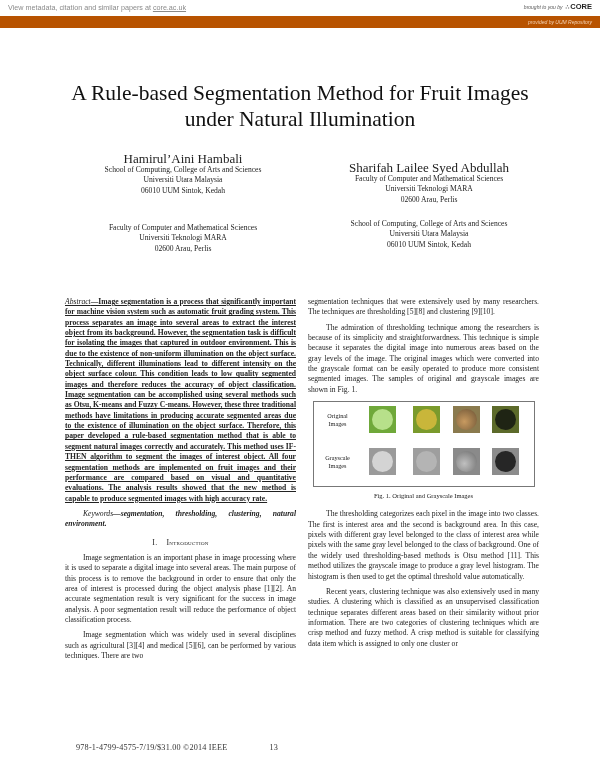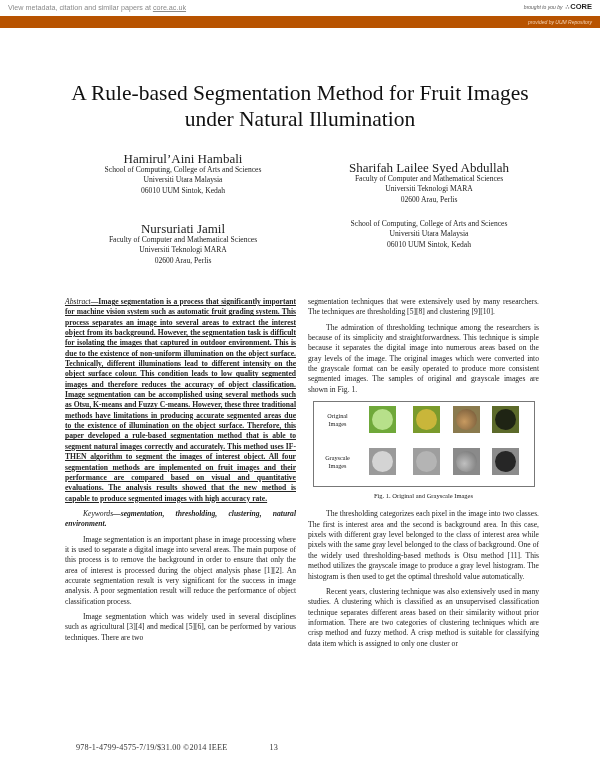--- a/index.html
+++ b/index.html
@@ -74,35 +74,37 @@
 </div>
 
 <div class="author" style="left:316px; top:162px; width:226px;">
   <div class="name">Sharifah Lailee Syed Abdullah</div>
   <div>Faculty of Computer and Mathematical Sciences</div>
   <div>Universiti Teknologi MARA</div>
   <div>02600 Arau, Perlis</div>
 </div>
 
 <div class="author" style="left:70px; top:223px; width:226px;">
-  <div class="name">Nursuriati Jamil</div>
   <div>Faculty of Computer and Mathematical Sciences</div>
   <div>Universiti Teknologi MARA</div>
   <div>02600 Arau, Perlis</div>
 </div>
 
 <div class="author" style="left:316px; top:219px; width:226px;">
   <div>School of Computing, College of Arts and Sciences</div>
   <div>Universiti Utara Malaysia</div>
   <div>06010 UUM Sintok, Kedah</div>
 </div>
 
 <div class="col" style="left:65px; top:297px; width:231px;">
   <p class="abstract"><span class="lead">Abstract</span><span>—Image segmentation is a process that significantly important for machine vision system such as automatic fruit grading system. This process separates an image into several areas to extract the interest object from its background. However, the segmentation task is difficult for isolating the images that captured in outdoor environment. This is due to the existence of non-uniform illumination on the object surface. Technically, different illuminations lead to different intensity on the object surface colour. This condition leads to low quality segmented images and therefore reduces the accuracy of object classification. Image segmentation can be accomplished using several methods such as Otsu, K-means and Fuzzy C-means. However, these three traditional methods have limitations in producing accurate segmented areas due to the existence of illumination on the object surface. Therefore, this paper developed a rule-based segmentation method that is able to segment natural images correctly and accurately. This method uses IF-THEN algorithm to segment the images of interest object. All four segmentation methods are implemented on fruit images and their performance are compared based on visual and quantitative evaluations. The analysis results showed that the new method is capable to produce segmented images with high accuracy rate.</span></p>
   <p class="keywords indent"><span class="kl">Keywords</span><span>—segmentation, thresholding, clustering, natural environment.</span></p>
+  <div class="section-head">
+    <span>I.</span>&nbsp;&nbsp;&nbsp;&nbsp;<span class="sc">Introduction</span>
+  </div>
   <p class="indent">Image segmentation is an important phase in image processing where it is used to separate a digital image into several areas. The main purpose of this process is to remove the background in order to ensure that only the area of interest is processed during the object analysis phase [1][2]. An accurate segmentation result is very significant for the success in image analysis. A poor segmentation result will reduce the performance of object classification process.</p>
   <p class="indent">Image segmentation which was widely used in several disciplines such as agricultural [3][4] and medical [5][6], can be performed by various techniques. There are two</p>
 </div>
 
 <div class="col" style="left:308px; top:297px; width:231px;">
   <p>segmentation techniques that were extensively used by many researchers. The techniques are thresholding [5][8] and clustering [9][10].</p>
   <p class="indent">The admiration of thresholding technique among the researchers is because of its simplicity and straightforwardness. This technique is simple because it separates the digital image into numerous areas based on the gray levels of the image. The original images which were converted into the grayscale format can be easily operated to produce more consistent segmented images. The samples of original and grayscale images are shown in Fig. 1.</p>
 
   <div class="figure">
     <div class="fig-row r1">

